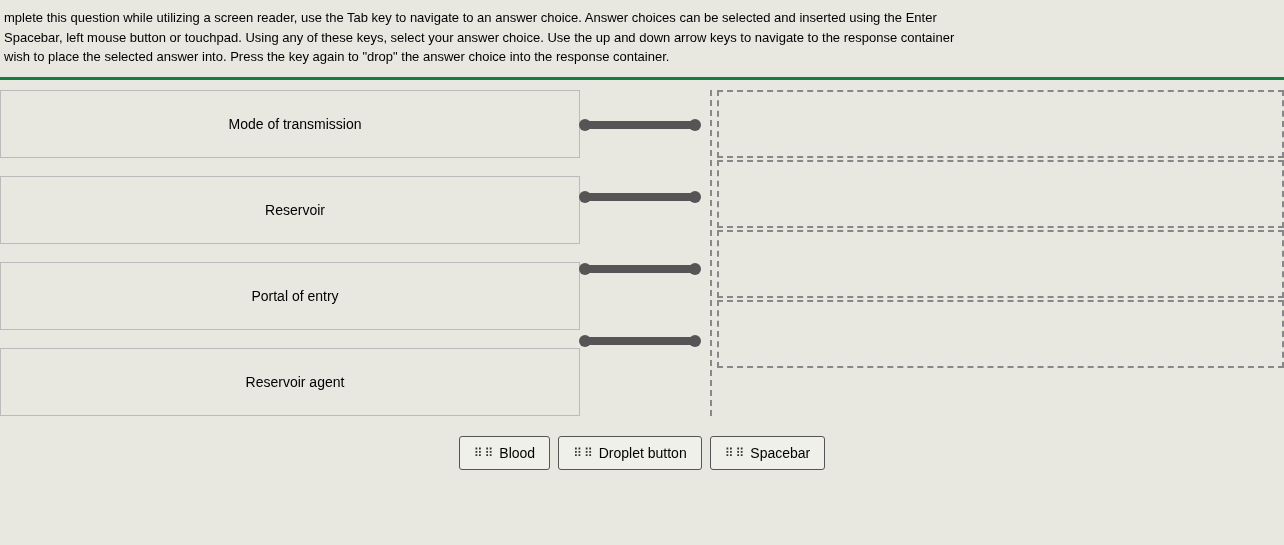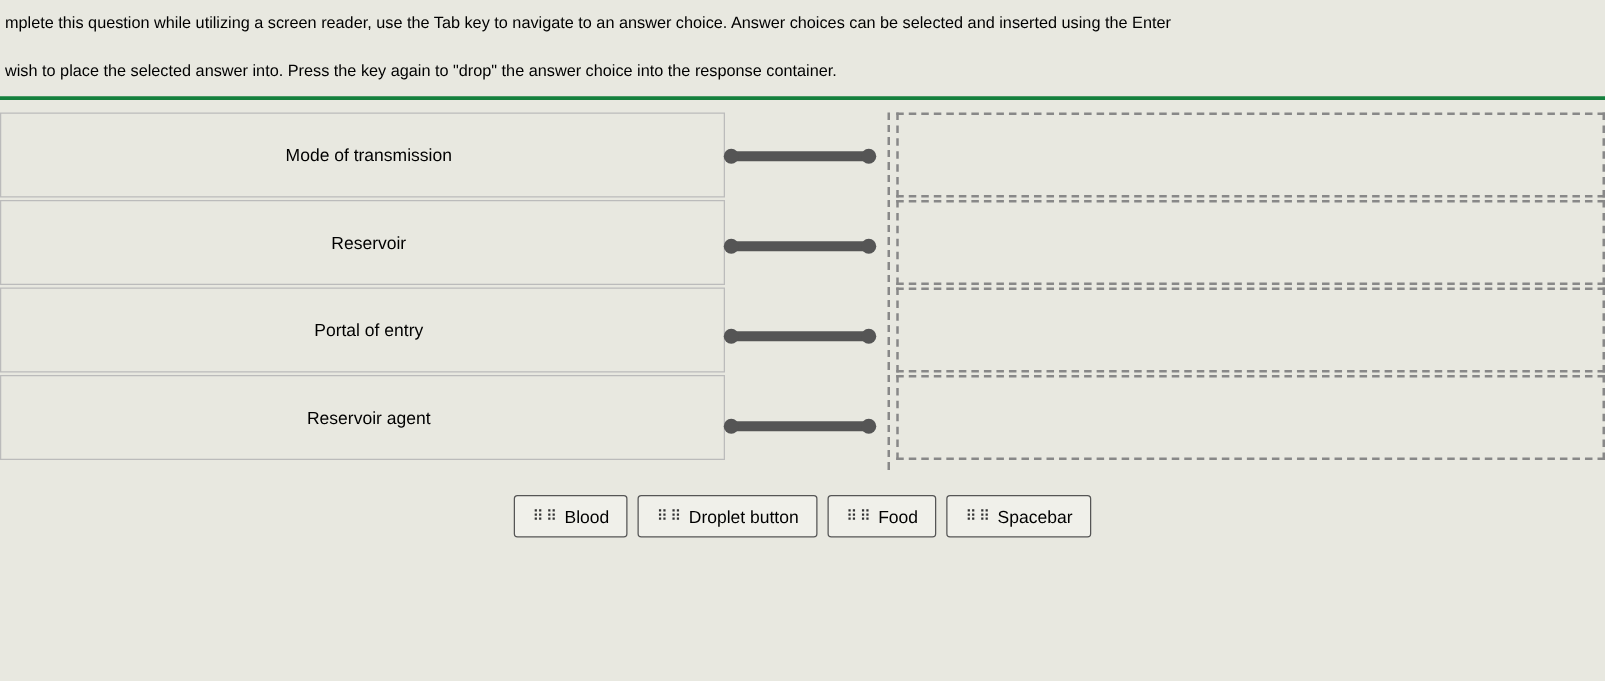--- a/index.html
+++ b/index.html
@@ -32,20 +32,21 @@
       flex-direction: row;
       align-items: stretch;
       padding: 10px 0 0 0;
     }
 
     .left-labels {
       display: flex;
       flex-direction: column;
       width: 580px;
       flex-shrink: 0;
+      gap: 16px;
     }
 
     .label-row {
       display: flex;
       flex-direction: row;
       align-items: center;
       height: 68px;
       border: 1px solid #bbb;
       background-color: #e8e8e0;
       margin-bottom: 2px;
@@ -169,21 +170,21 @@
         transparent 10px
       );
       margin: 0 0;
     }
   </style>
 </head>
 <body>
 
 <div class="instructions">
   <span>mplete this question while utilizing a screen reader, use the Tab key to navigate to an answer choice. Answer choices can be selected and inserted using the Enter</span><br>
-  <br>
+  <span>Spacebar, left mouse button or touchpad. Using any of these keys, select your answer choice. Use the up and down arrow keys to navigate to the response container</span><br>
   <span>wish to place the selected answer into. Press the key again to "drop" the answer choice into the response container.</span>
 </div>
 
 <div class="main-content">
   <div class="drag-drop-area">
 
     <div class="left-labels">
       <div class="label-row">
         <span class="label-row-text">Mode of transmission</span>
       </div>
@@ -228,21 +229,17 @@
     <div class="answer-chip">
       <span class="chip-icon"></span>
       <span>Blood</span>
     </div>
     <div class="answer-chip">
       <span class="chip-icon"></span>
       <span>Droplet button</span>
     </div>
     <div class="answer-chip">
       <span class="chip-icon"></span>
-      <span>Food</span>
-    </div>
-    <div class="answer-chip">
-      <span class="chip-icon"></span>
       <span>Spacebar</span>
     </div>
   </div>
 
 </div>
 
 </body></html>

